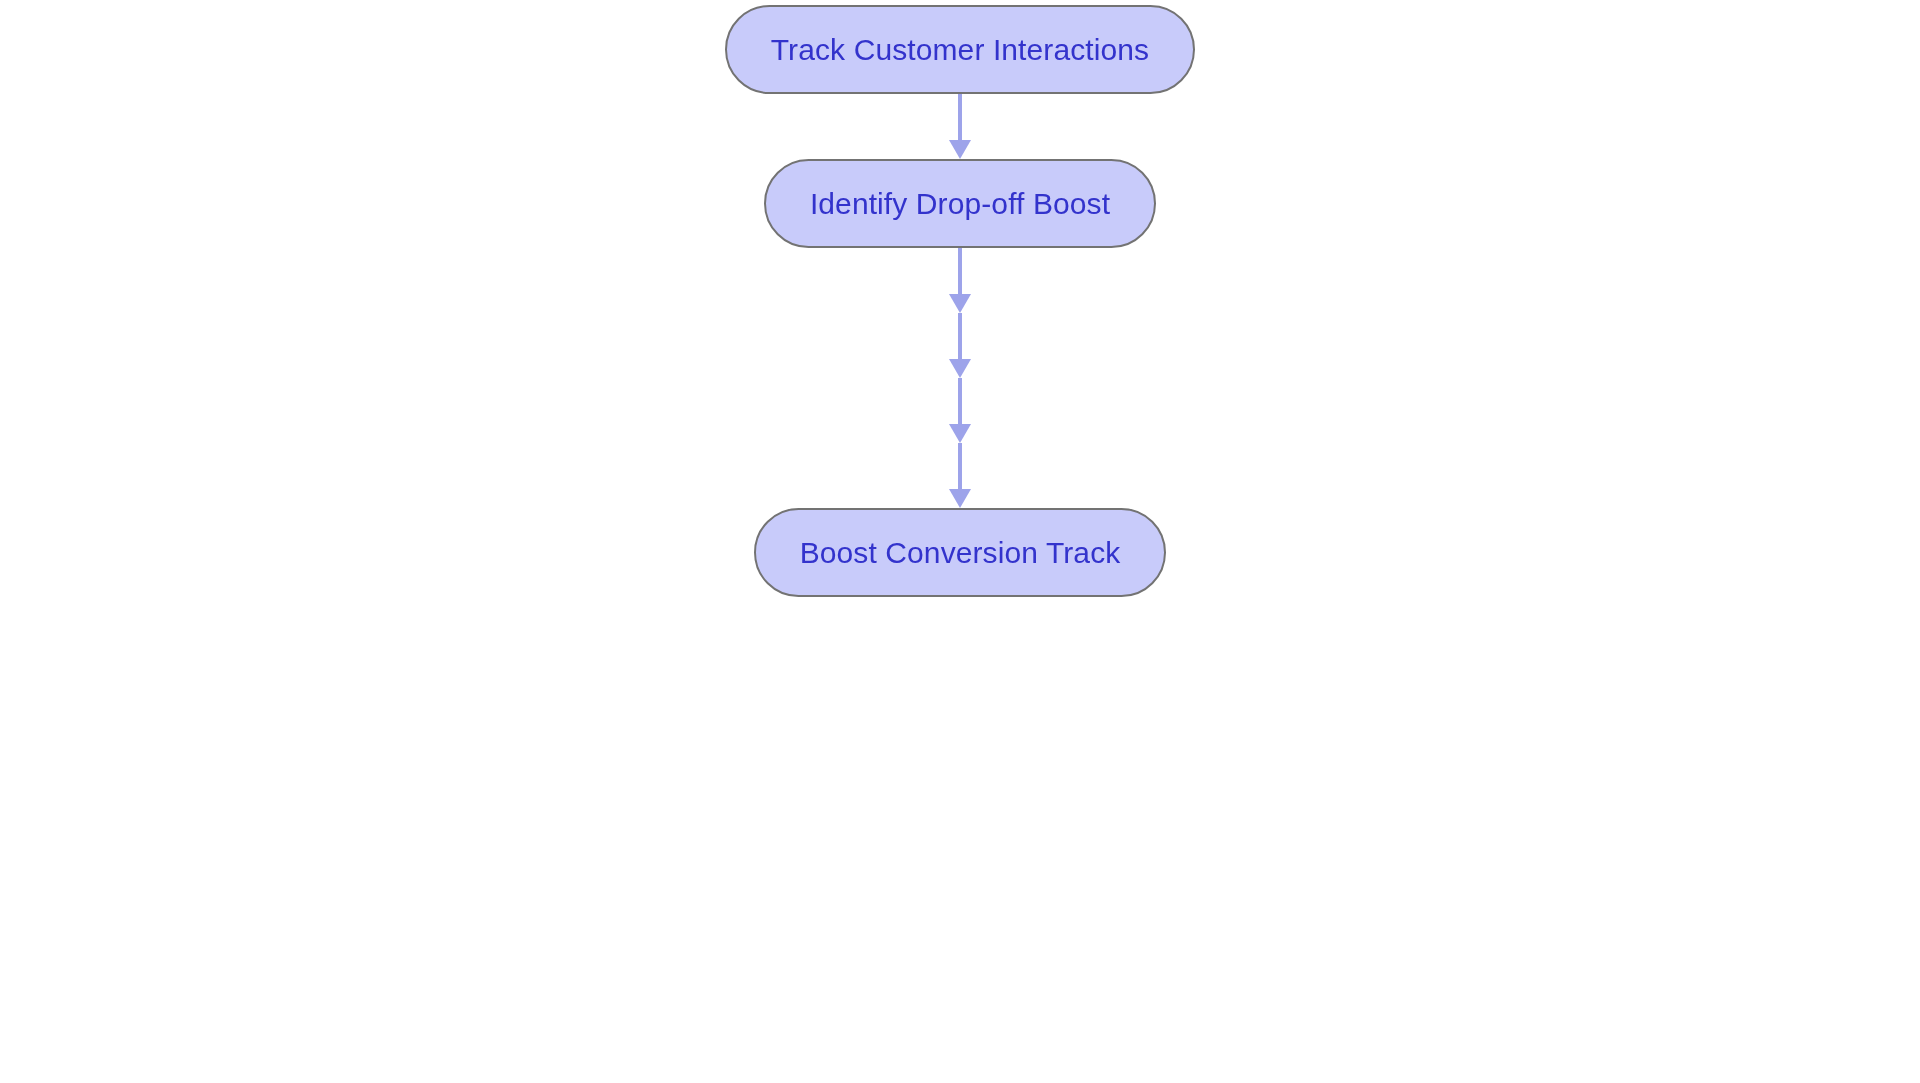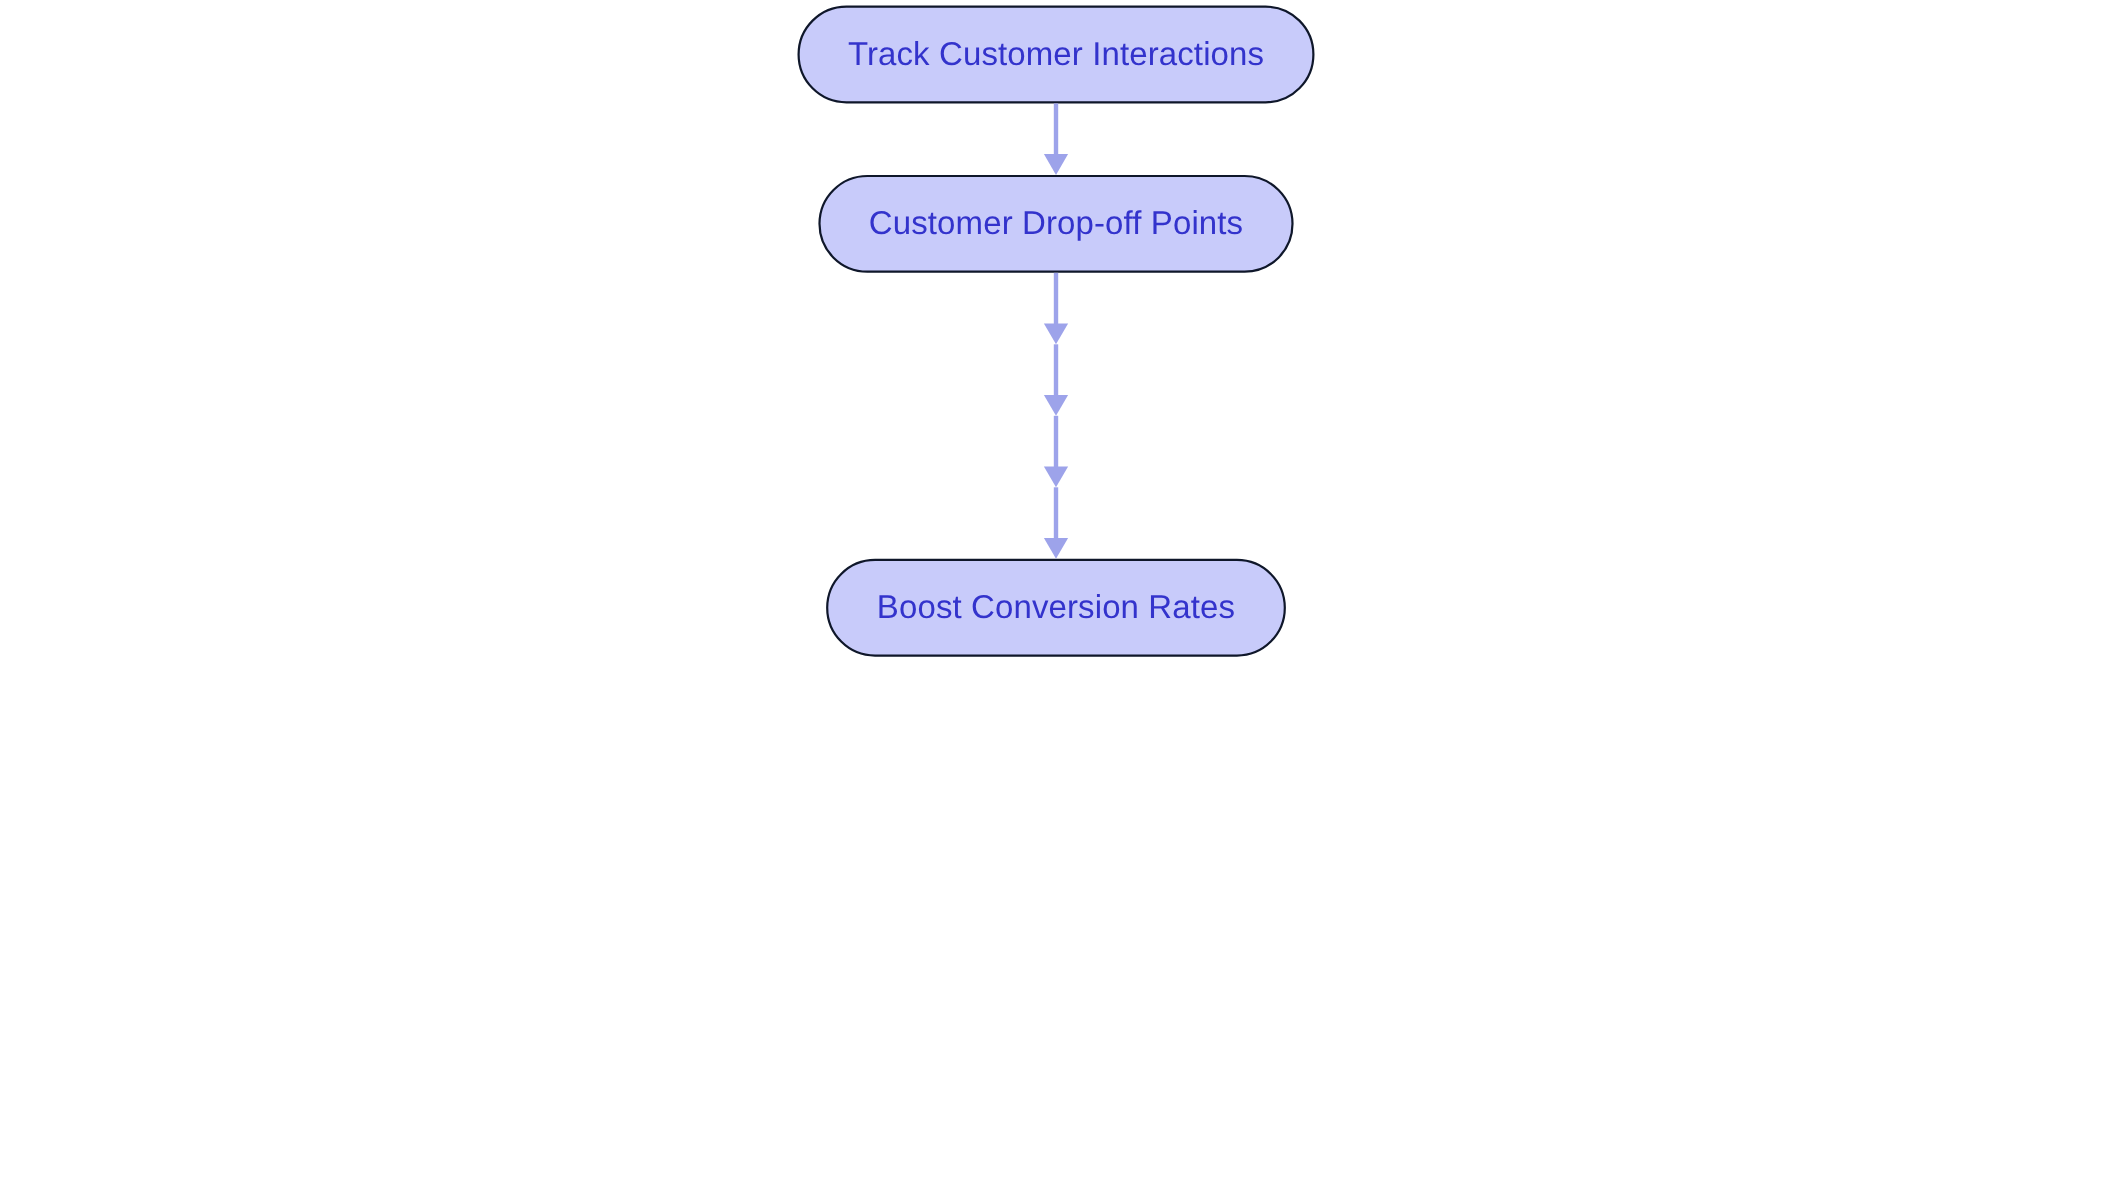--- a/index.html
+++ b/index.html
@@ -29,21 +29,21 @@
   .flow-column {
     display: flex;
     flex-direction: column;
     align-items: center;
     padding-top: 5px;
   }
 
   .flow-node {
     box-sizing: border-box;
     height: 89px;
-    border: 2px solid #0f172a;
+    border: 2px solid #737373;
     border-radius: 45px;
     background: #c8cbfa;
     color: #3333cc;
     display: flex;
     align-items: center;
     justify-content: center;
     font-size: 30px;
     font-weight: 400;
     letter-spacing: 0.1px;
     white-space: nowrap;
@@ -89,21 +89,21 @@
     <div class="flow-node">
       <span class="flow-node-label">Track Customer Interactions</span>
     </div>
 
     <div class="flow-edge">
       <div class="flow-edge-line"></div>
       <div class="flow-edge-arrowhead"></div>
     </div>
 
     <div class="flow-node">
-      <span class="flow-node-label">Customer Drop-off Points</span>
+      <span class="flow-node-label">Identify Drop-off Boost</span>
     </div>
 
     <div class="flow-edge">
       <div class="flow-edge-line"></div>
       <div class="flow-edge-arrowhead"></div>
     </div>
 
 
     <div class="flow-edge">
       <div class="flow-edge-line"></div>
@@ -116,17 +116,17 @@
       <div class="flow-edge-arrowhead"></div>
     </div>
 
 
     <div class="flow-edge">
       <div class="flow-edge-line"></div>
       <div class="flow-edge-arrowhead"></div>
     </div>
 
     <div class="flow-node">
-      <span class="flow-node-label">Boost Conversion Rates</span>
+      <span class="flow-node-label">Boost Conversion Track</span>
     </div>
 
   </div>
 </div>
 
 </body></html>

